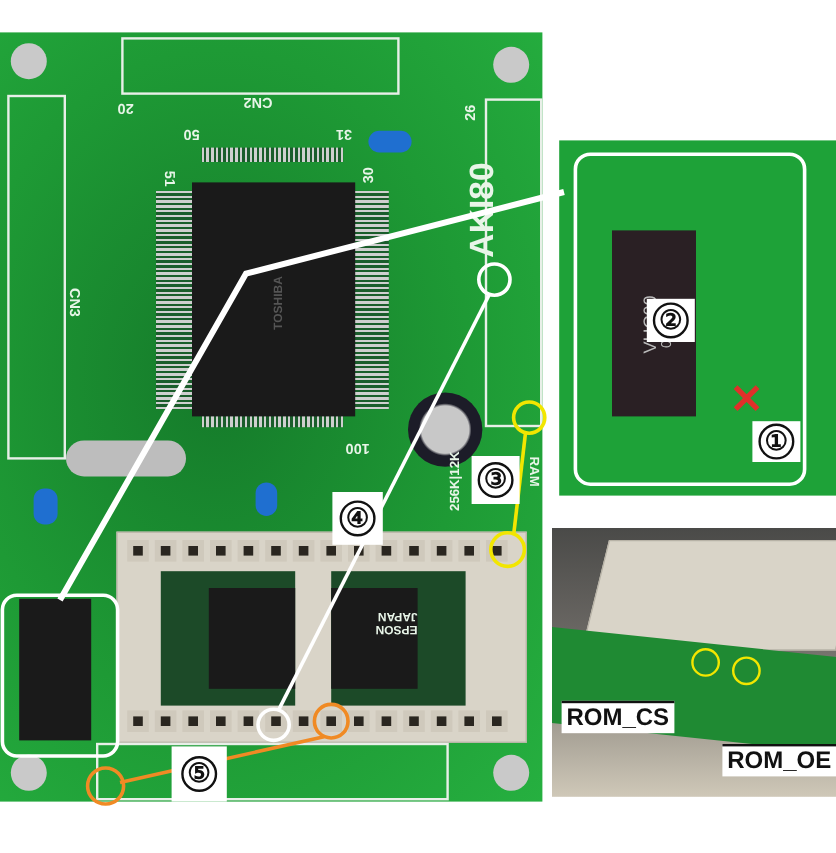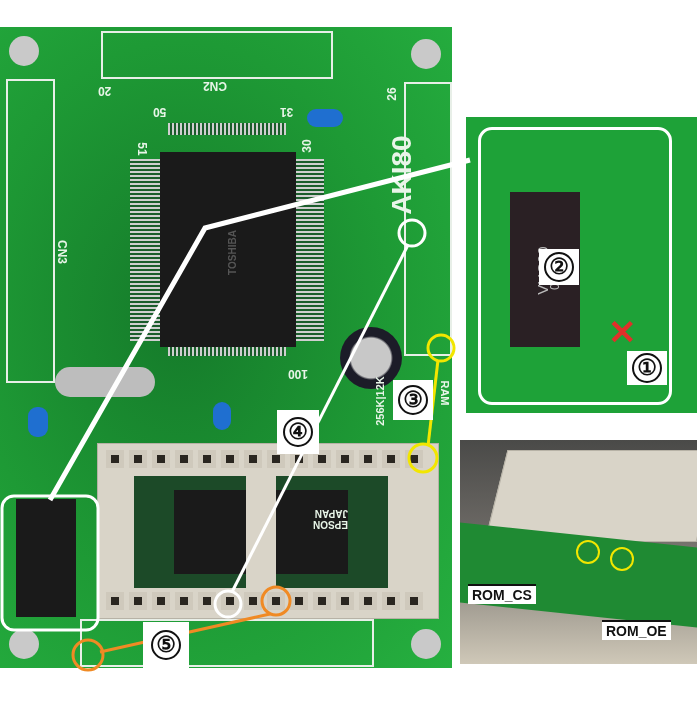--- a/index.html
+++ b/index.html
@@ -14,21 +14,21 @@
   .capblue { position:absolute; background:#1f6fd0; border-radius:9px; }
   .socket { position:absolute; background:#d9d4c8; border:1px solid #b7b2a6; }
   .socket-row { position:absolute; display:flex; gap:5px; }
   .sock-hole { width:18px; height:18px; background:#cfc9bc; position:relative; }
   .sock-hole::after { content:""; position:absolute; left:5px; top:5px; width:8px; height:8px; background:#2a2620; }
   .ann-label { position:absolute; background:#ffffff; color:#111; font-weight:bold; text-align:center; }
   .circled { position:absolute; width:30px; height:30px; border:2px solid #111; border-radius:50%; display:flex; align-items:center; justify-content:center; font-size:22px; font-weight:bold; color:#111; background:#fff; box-sizing:border-box; }
   .ring { position:absolute; border-radius:50%; box-sizing:border-box; }
   .inset1 { position:absolute; left:466px; top:117px; width:231px; height:296px; background:#1ea238; overflow:hidden; }
   .inset2 { position:absolute; left:460px; top:440px; width:237px; height:224px; background:linear-gradient(180deg,#4a4a48 0%, #6b6864 40%, #cfc8b8 100%); overflow:hidden; }
-  .rom-label { position:absolute; background:#fff; color:#111; font-weight:bold; font-size:14px; padding:1px 4px; border-top:2px solid #111; }
+  .rom-label { position:absolute; background:#fff; color:#111; font-weight:bold; font-size:20px; padding:1px 4px; border-top:2px solid #111; }
   svg.overlay { position:absolute; left:0; top:0; }
 </style>
 </head>
 <body>
 
 <div class="board">
   <div class="hole" style="left:9px;top:9px"></div>
   <div class="hole" style="left:411px;top:12px"></div>
   <div class="hole" style="left:9px;top:602px"></div>
   <div class="hole" style="left:411px;top:602px"></div>

